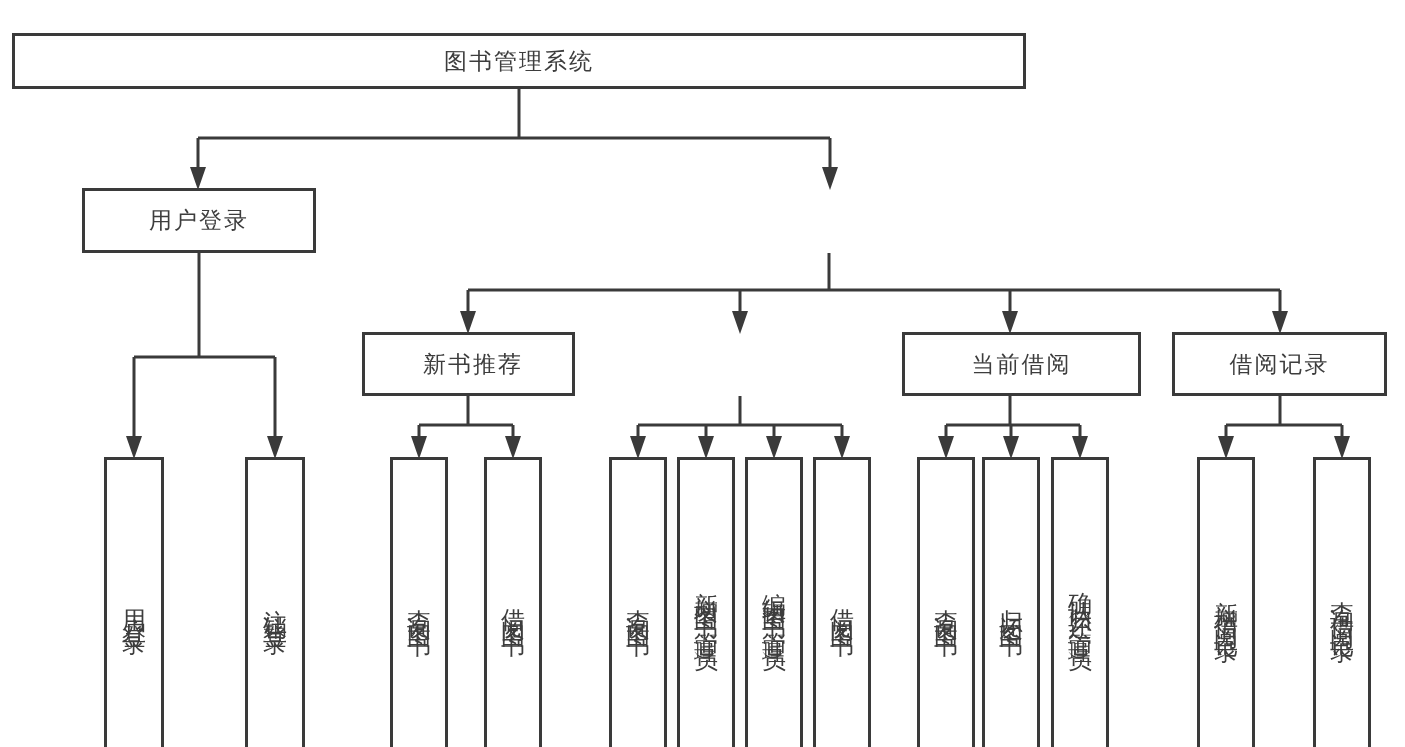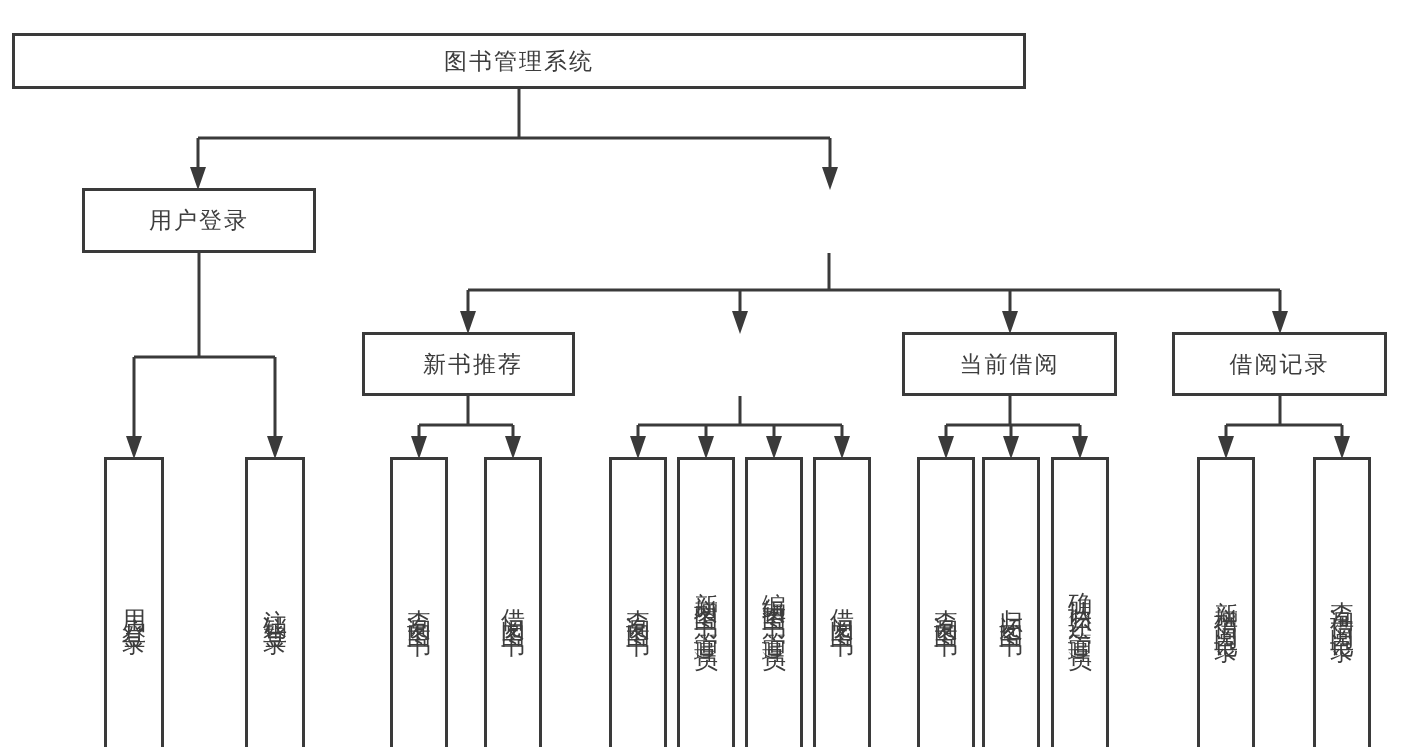--- a/index.html
+++ b/index.html
@@ -65,21 +65,21 @@
     <span>图书管理系统</span>
   </div>
 
   <div class="node hnode" style="left:82px;top:168px;width:234px;height:65px;">
     <span>用户登录</span>
   </div>
 
   <div class="node hnode" style="left:362px;top:312px;width:213px;height:64px;padding-left:9px;">
     <span>新书推荐</span>
   </div>
-  <div class="node hnode" style="left:902px;top:312px;width:215px;height:64px;">
+  <div class="node hnode" style="left:902px;top:312px;width:239px;height:64px;">
     <span>当前借阅</span>
   </div>
   <div class="node hnode" style="left:1172px;top:312px;width:215px;height:64px;">
     <span>借阅记录</span>
   </div>
 
   <div class="node vnode" style="left:104px;top:437px;width:60px;height:298px;">
     <span>用户登录</span>
   </div>
   <div class="node vnode" style="left:245px;top:437px;width:60px;height:298px;">

